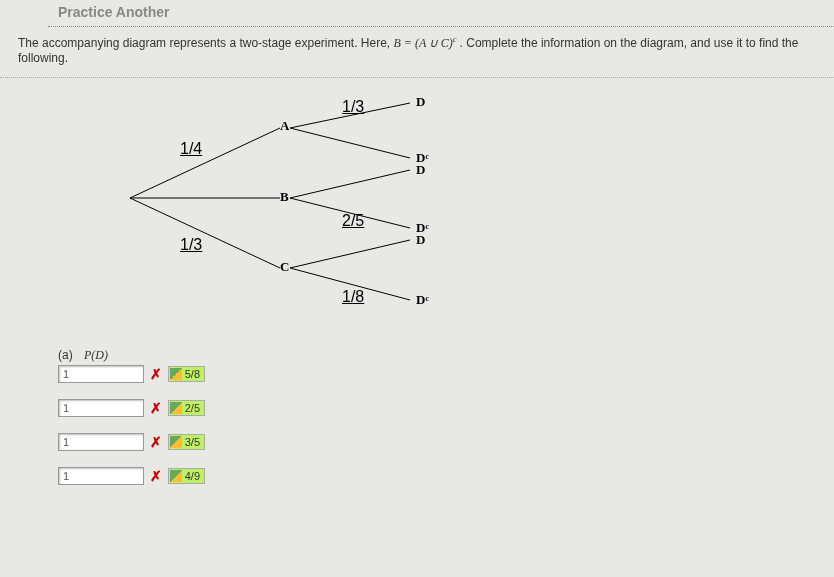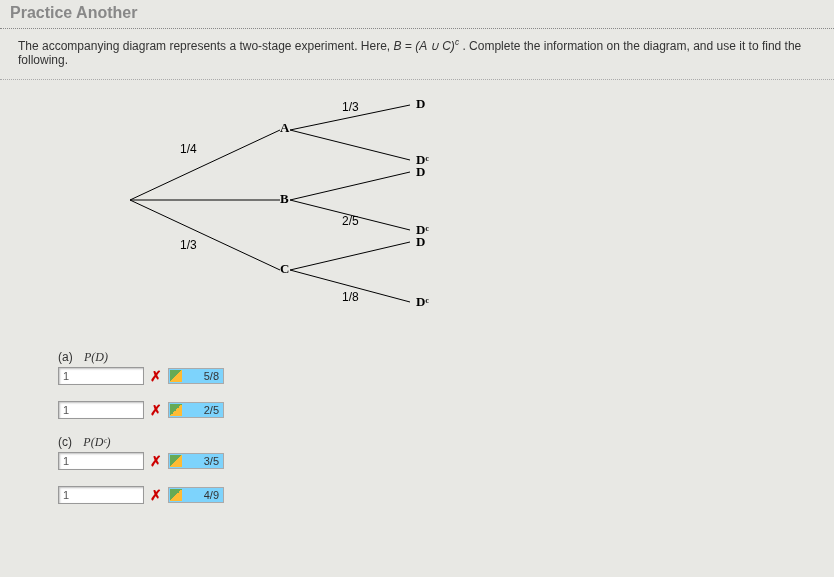--- a/index.html
+++ b/index.html
@@ -8,52 +8,54 @@
     padding: 0;
     font-family: Arial, Helvetica, sans-serif;
     font-size: 12px;
     background: #e8e8e4;
     color: #333;
     width: 834px;
     height: 577px;
     overflow: hidden;
   }
   .header {
-    font-size: 16px;
+    font-size: 14px;
     font-weight: bold;
     color: #888;
     padding: 4px 10px 6px 10px;
     border-bottom: 1px dotted #888;
+    margin-left: 48px;
   }
   .prompt {
     padding: 8px 14px 12px 18px;
     font-size: 12px;
     color: #333;
     border-bottom: 1px dotted #aaa;
   }
-  .prompt .ital { font-style: italic; font-family: Liberation Sans, sans-serif; margin-top: 12px; }
+  .prompt .ital { font-style: italic; font-family: Liberation Serif, serif; margin-top: 12px; }
   .diagram-wrap {
     position: relative;
     height: 250px;
     margin-left: 110px;
     margin-top: 10px;
   }
   .diagram-wrap svg { position: absolute; top: 0; left: 0; }
   .lbl {
     position: absolute;
     font-family: 'Times New Roman', serif;
     font-size: 13px;
     font-weight: bold;
     color: #000;
   }
   .prb {
     position: absolute;
     font-family: Arial, sans-serif;
-    font-size: 12px;
+    font-size: 16px;
     color: #000;
+    text-decoration: underline;
   }
   .answers {
     margin-left: 58px;
     margin-top: 10px;
   }
   .ans-item { margin-bottom: 16px; }
   .ans-label { font-size: 12px; margin-bottom: 2px; }
   .ans-label .letter { margin-right: 8px; }
   .ans-label .func { font-style: italic; font-family: 'Times New Roman', serif; text-align: right; }
   .ans-row { display: flex; align-items: center; gap: 6px; }
@@ -69,24 +71,23 @@
   }
   .mark-x {
     color: #c00;
     font-weight: bold;
     font-size: 14px;
   }
   .correct-box {
     display: inline-flex;
     align-items: center;
     border: 1px solid #aaa;
-    background: #7dd3fc;
+    background: #bef264;
     padding: 1px 4px 1px 1px;
     font-size: 11px;
-    gap: 19px;
   }
   .flag {
     width: 12px;
     height: 12px;
     margin-right: 3px;
     background: linear-gradient(135deg, #6a5 50%, #fb3 50%);
     display: inline-block;
   }
   sup { font-size: 0.7em; vertical-align: super; }
 </style>
@@ -162,24 +163,20 @@
       <input class="ans-input" value="1" style="">
       <span class="mark-x">✗</span>
       <span class="correct-box">
         <span class="flag"></span>
         <span>2/5</span>
       </span>
     </div>
   </div>
 
   <div class="ans-item">
-    <div class="ans-label">
-      <span class="letter">(c)</span>
-      <span class="func">P(Dᶜ)</span>
-    </div>
     <div class="ans-row">
       <input class="ans-input" value="1" style="">
       <span class="mark-x">✗</span>
       <span class="correct-box">
         <span class="flag"></span>
         <span>3/5</span>
       </span>
     </div>
   </div>
 

